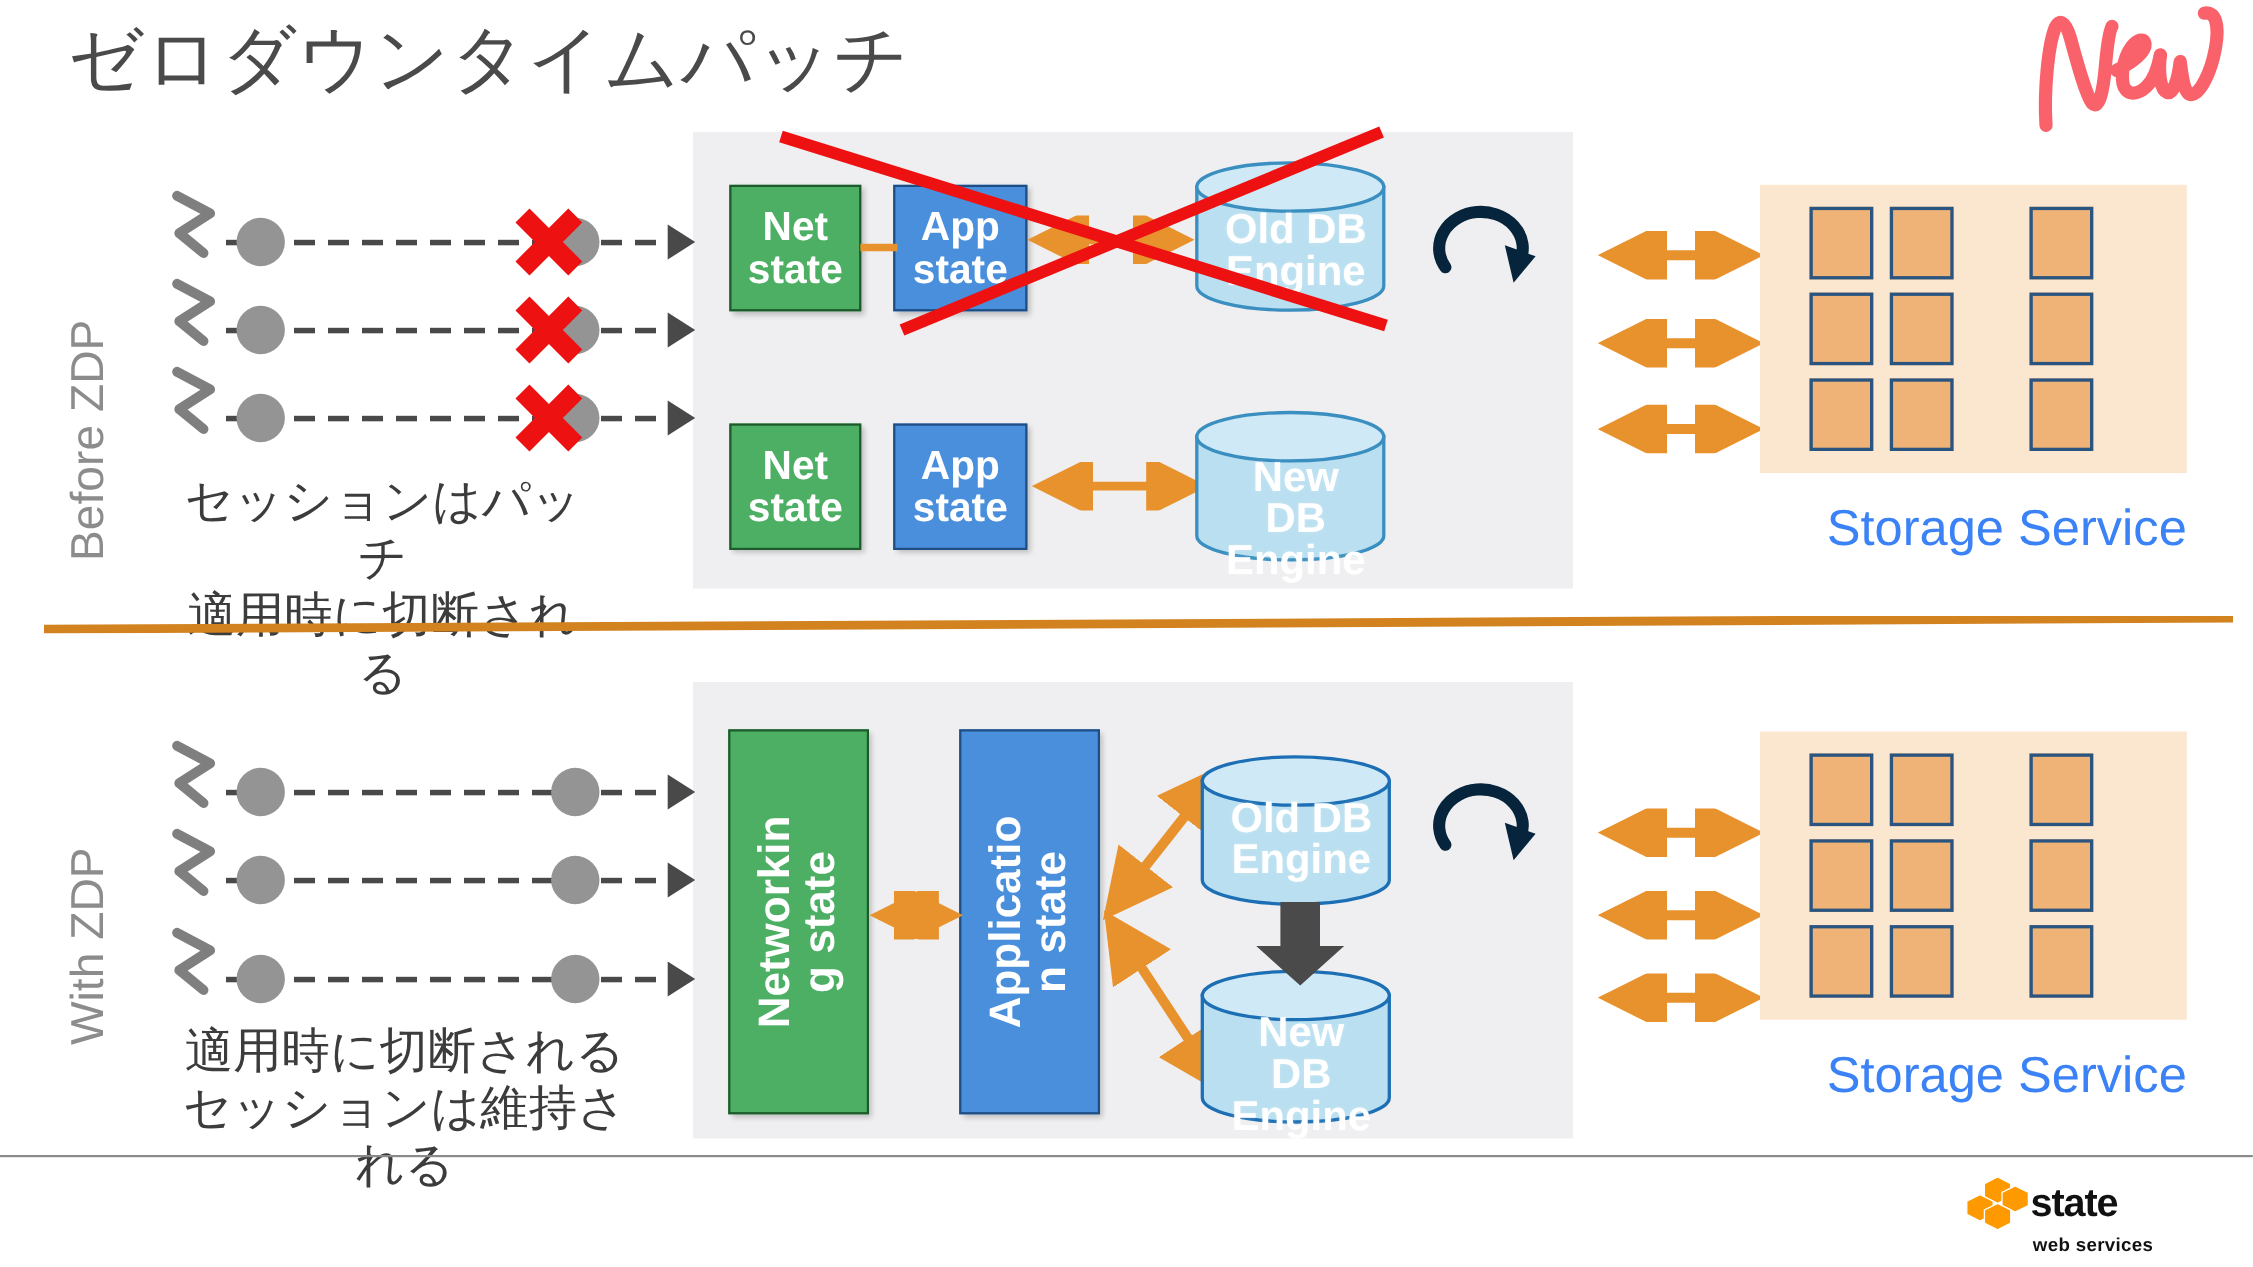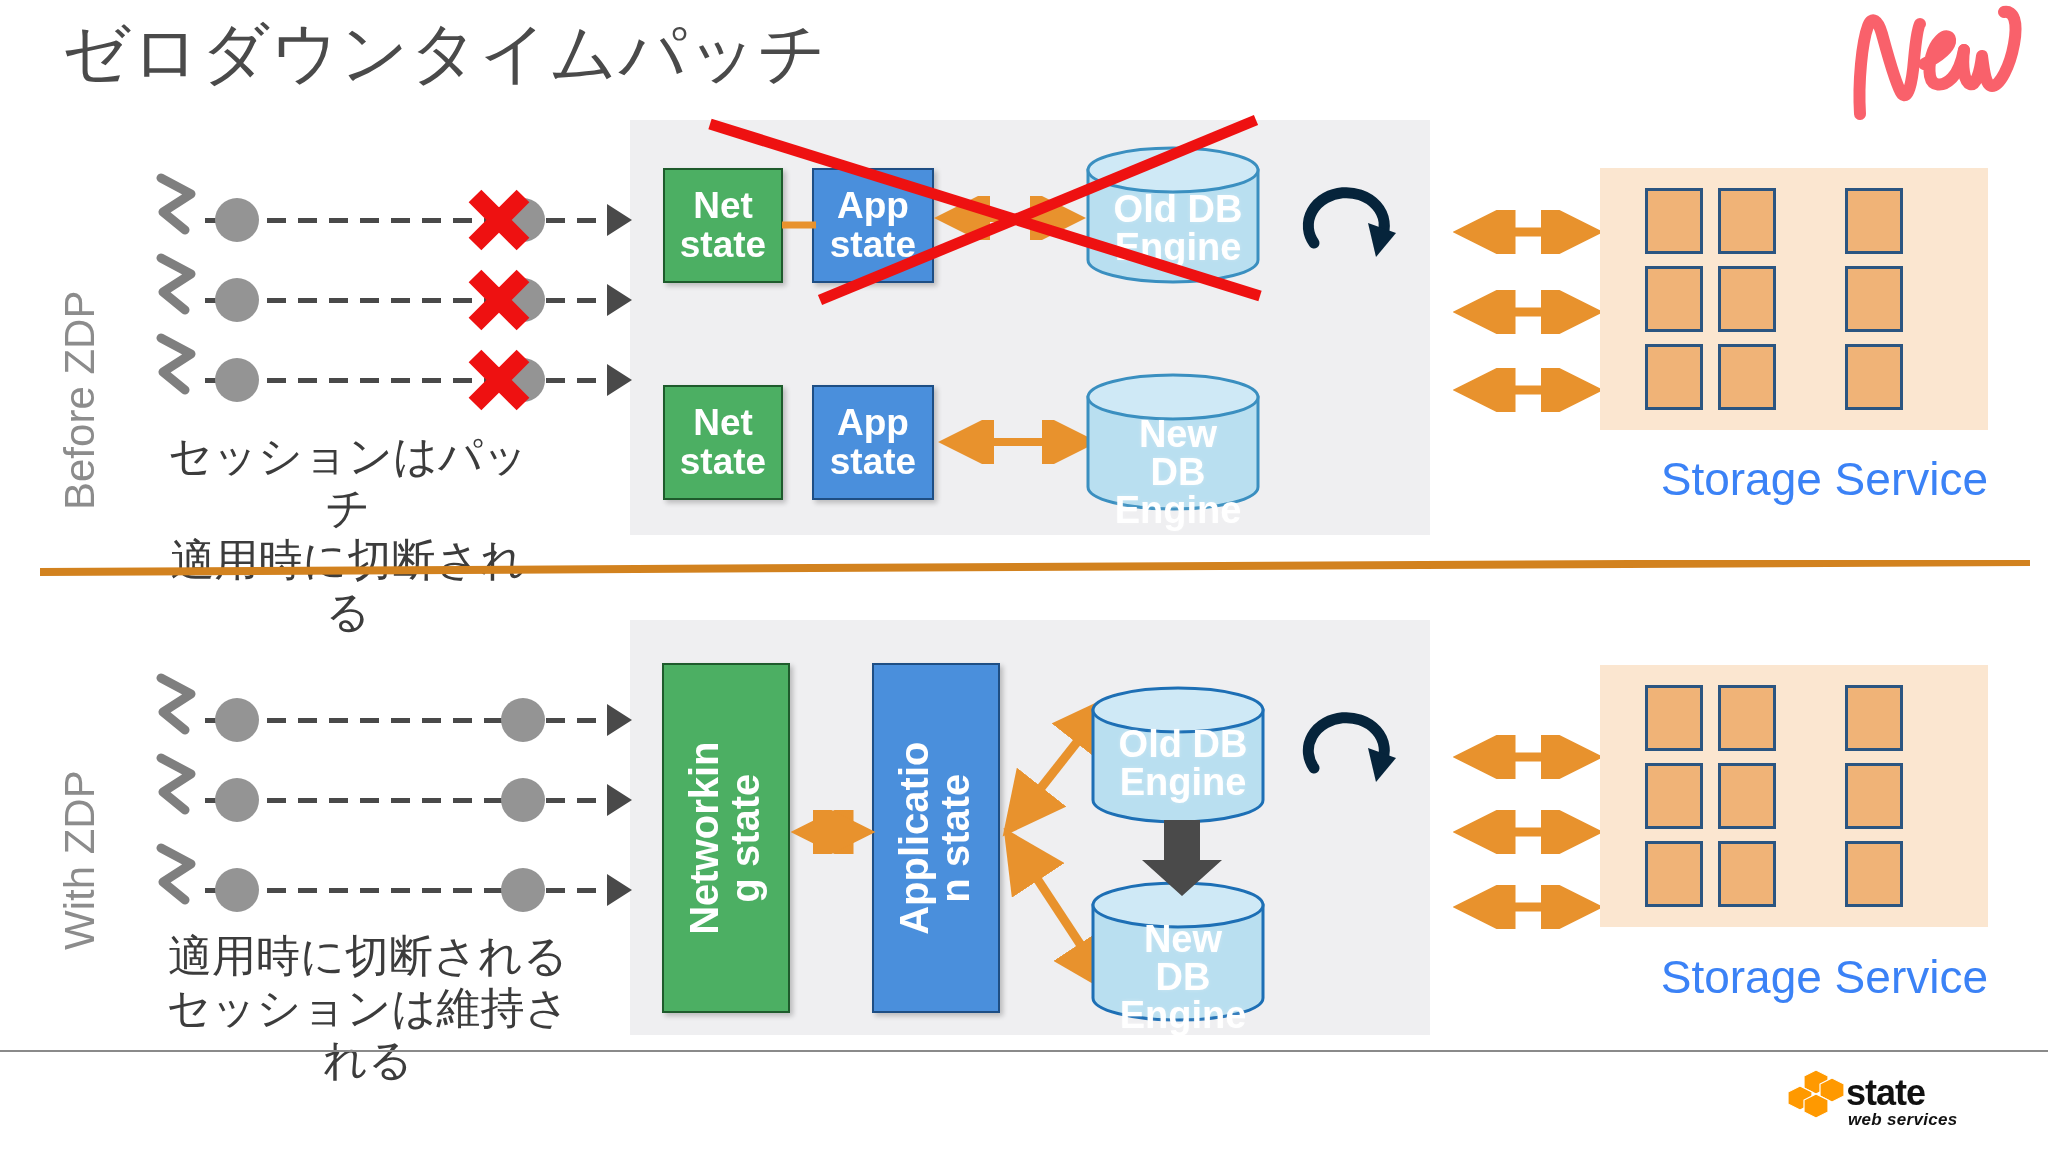--- a/index.html
+++ b/index.html
@@ -348,14 +348,14 @@
 <div class="abs" id="aws-logo">
   <svg class="abs" style="left:0;top:0;width:70px;height:60px;" viewBox="0 0 70 60">
     <g fill="#f90" stroke="#ffffff" stroke-width="1.2">
       <path d="M36,2 L48,8 L48,20 L36,26 L24,20 L24,8 Z"></path>
       <path d="M52,10 L64,16 L64,28 L52,34 L40,28 L40,16 Z"></path>
       <path d="M20,18 L32,24 L32,36 L20,42 L8,36 L8,24 Z"></path>
       <path d="M36,26 L48,32 L48,44 L36,50 L24,44 L24,32 Z"></path>
     </g>
   </svg>
   <div class="abs aws-word" style="left:66px;top:4px;">state</div>
-  <div class="abs aws-sub" style="left:68px;top:42px;font-style:italic;">web services</div>
+  <div class="abs aws-sub" style="left:68px;top:54px;">web services</div>
 </div>
 
 </body></html>

